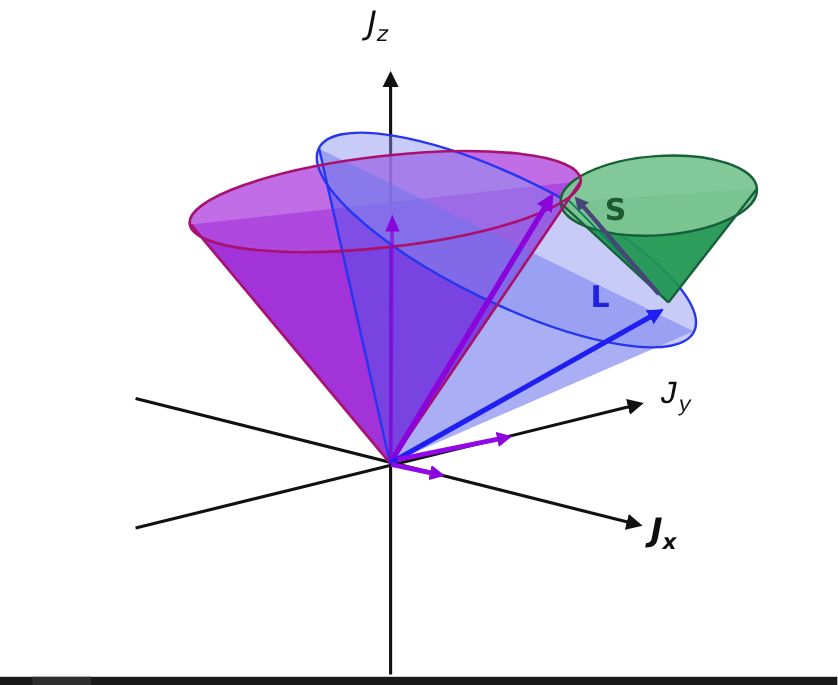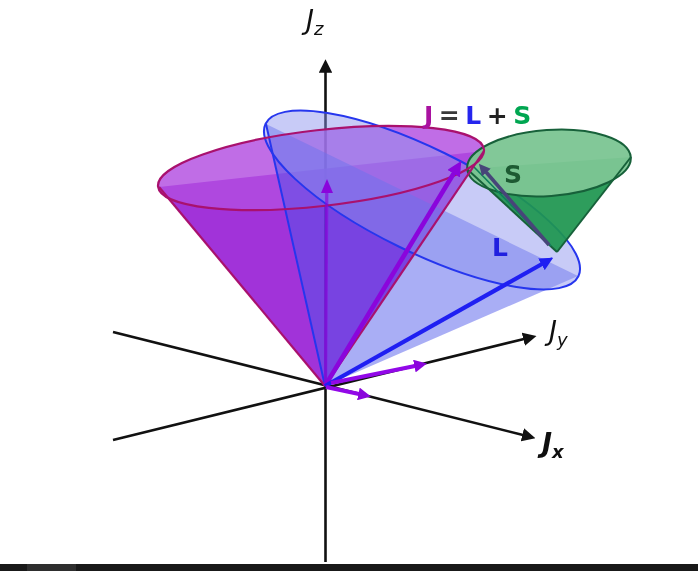--- a/index.html
+++ b/index.html
@@ -85,27 +85,24 @@
 
       <line x1="549" y1="245" x2="486" y2="172" stroke="#474579" stroke-width="3.6" marker-end="url(#mSlate)"></line>
 
       <line x1="331" y1="383" x2="415" y2="366" stroke="#9208E8" stroke-width="4" marker-end="url(#mViolet)"></line>
       <line x1="326" y1="387" x2="359" y2="394" stroke="#9208E8" stroke-width="4" marker-end="url(#mViolet)"></line>
     </g>
   </svg>
 
   <div class="lbl axis-lbl" style="left:306px;top:4px;"><span>J</span><sub>z</sub></div>
 
-  <div class="lbl axis-lbl" style="left:549px;top:315px;"><span>J</span><sub>y</sub></div>
+  <div class="lbl axis-lbl" style="left:549px;top:315px;font-family:Liberation Mono, monospace;"><span>J</span><sub>y</sub></div>
 
   <div class="lbl axis-lbl" style="left:542px;top:427px;font-weight:bold;"><span>J</span><sub>x</sub></div>
 
-  <div class="lbl eq">
-    <span style="color:#A912A0;">J</span><span style="color:#3a3a3a;">=</span><span style="color:#2525EE;">L</span><span style="color:#222;">+</span><span style="color:#00A651;">S</span>
-  </div>
 
   <div class="lbl veclbl" style="left:504px;top:160px;color:#1D5A32;">S</div>
 
   <div class="lbl veclbl" style="left:492px;top:233px;color:#2020DF;">L</div>
 
   <div id="bottombar">
       <div class="seg"></div>
     </div>
 </div>
 

